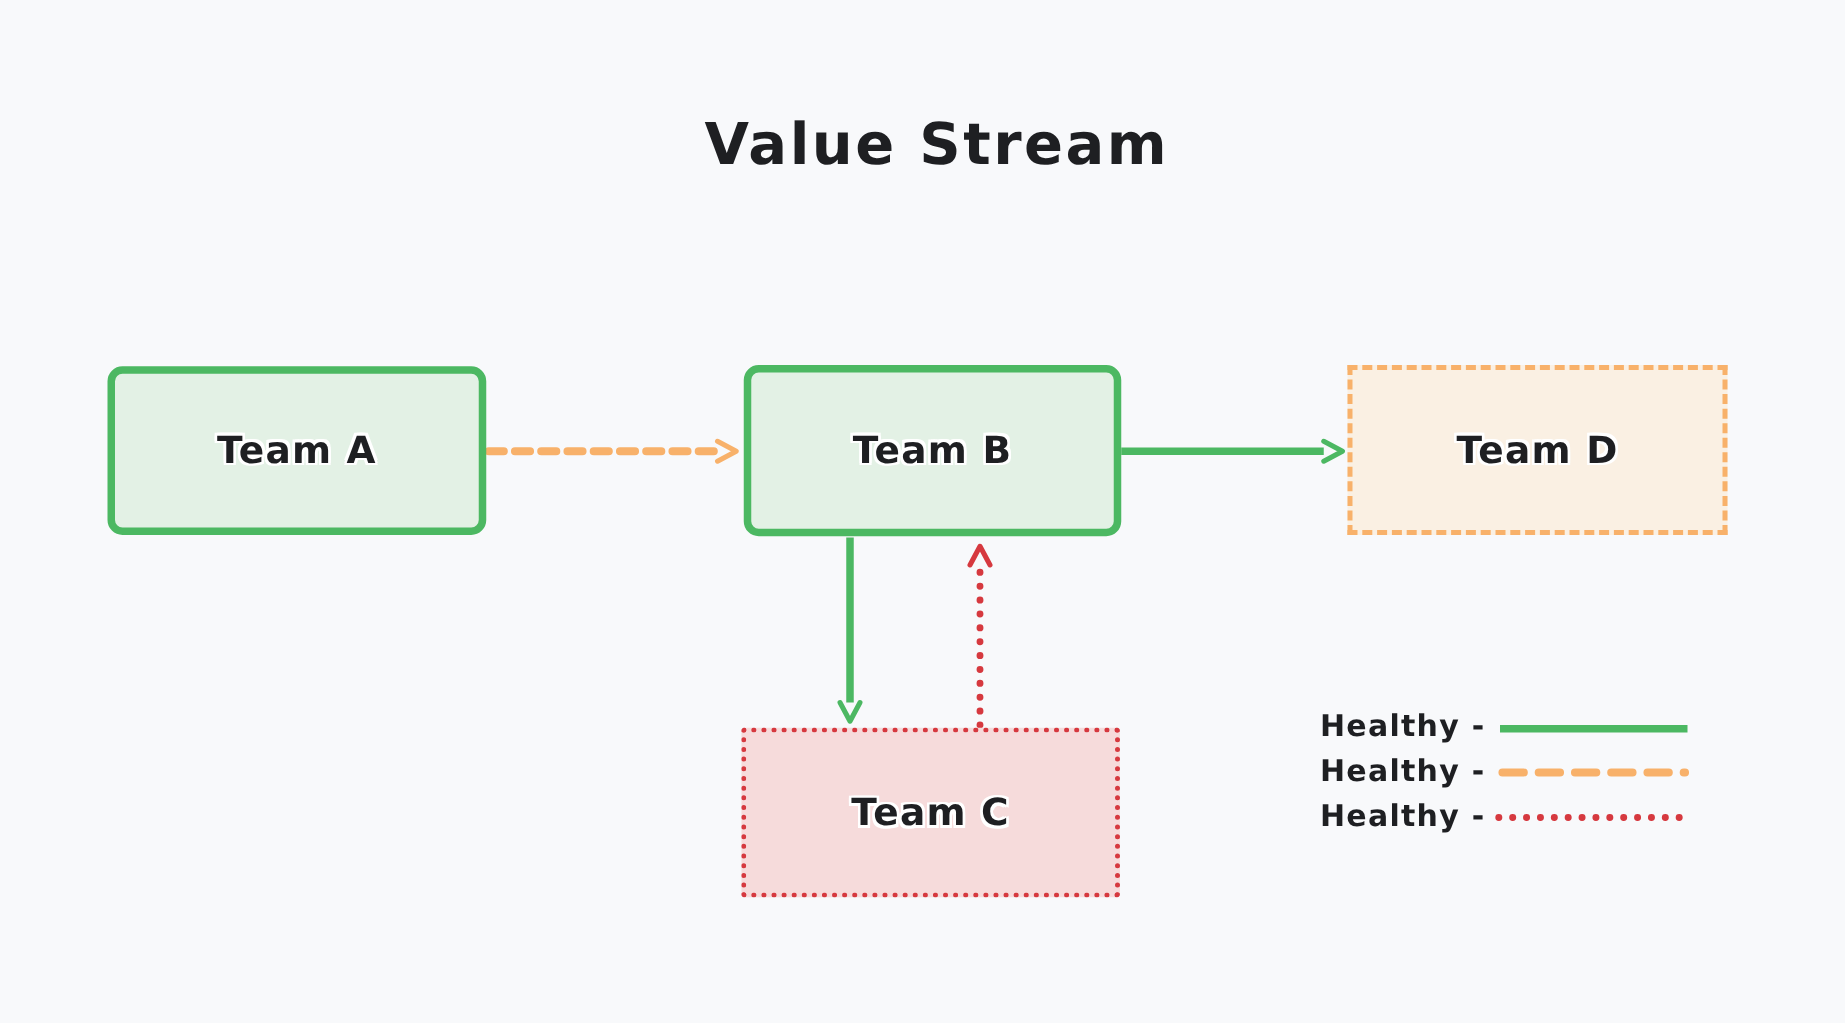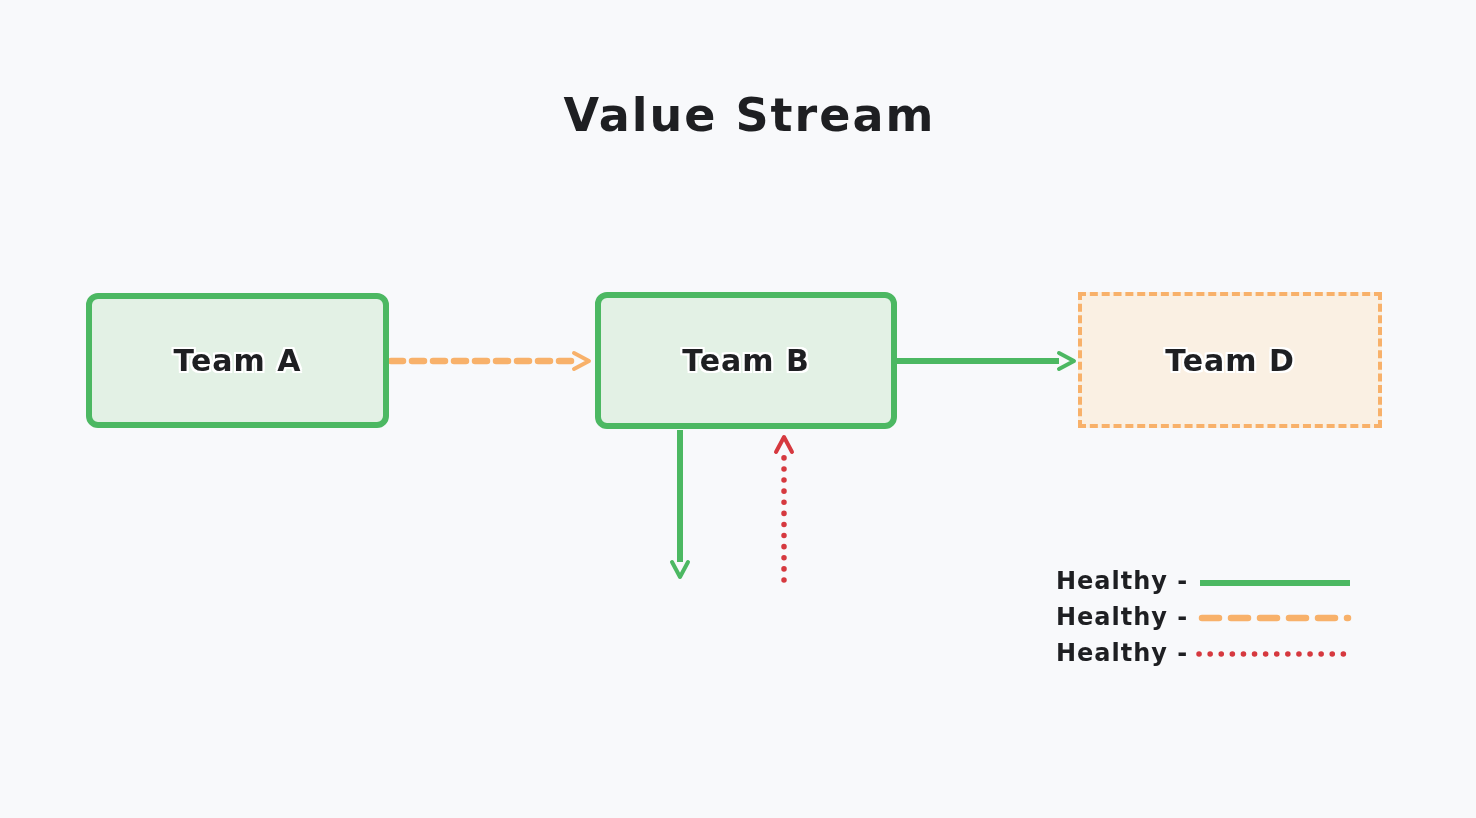--- a/index.html
+++ b/index.html
@@ -134,20 +134,23 @@
   </svg>
 
   <div class="node node-healthy" id="node-team-a">
     <span class="halo">Team A</span>
   </div>
 
   <div class="node node-healthy" id="node-team-b">
     <span class="halo">Team B</span>
   </div>
 
+  <div class="node node-blocking" id="node-team-c">
+    <span class="halo">Team C</span>
+  </div>
 
   <div class="node node-slowing" id="node-team-d">
     <span class="halo">Team D</span>
   </div>
 
   <div class="legend-label" id="legend-label-healthy">Healthy -</div>
   <div class="legend-label" id="legend-label-slowing">Healthy -</div>
   <div class="legend-label" id="legend-label-blocking">Healthy -</div>
 
 </div>

